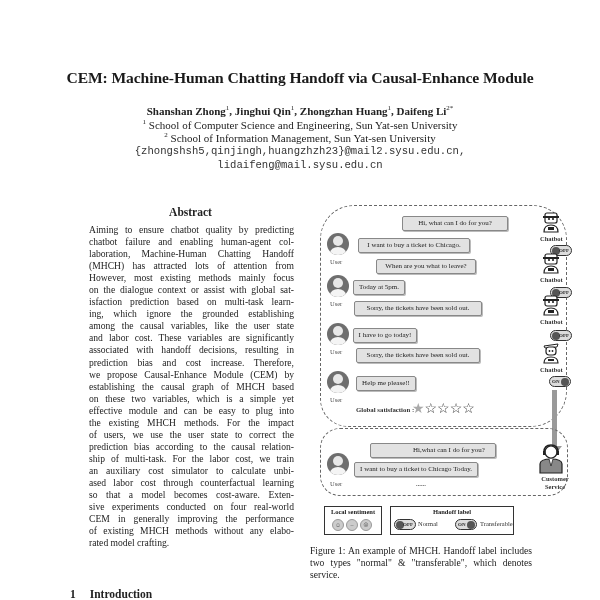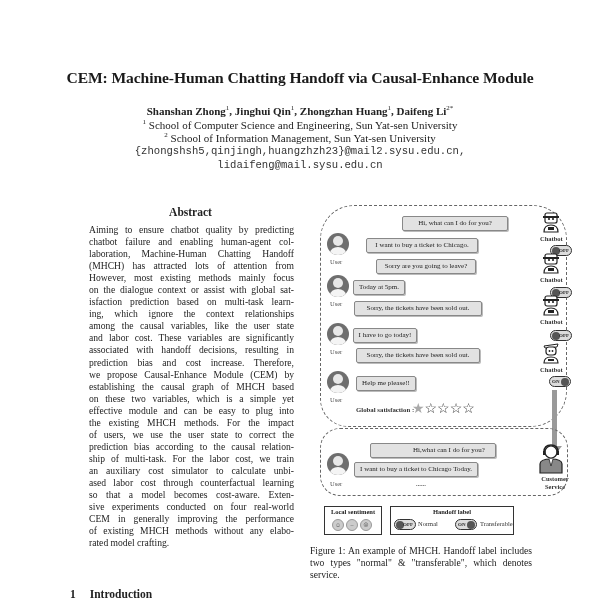--- a/index.html
+++ b/index.html
@@ -65,21 +65,21 @@
 
 <div class="abs-title">Abstract</div>
 <div class="abs-body">
   <span class="ln">Aiming to ensure chatbot quality by predicting</span>
   <span class="ln">chatbot failure and enabling human-agent col-</span>
   <span class="ln">laboration, Machine-Human Chatting Handoff</span>
   <span class="ln">(MHCH) has attracted lots of attention from</span>
   <span class="ln">However, most existing methods mainly focus</span>
   <span class="ln">on the dialogue context or assist with global sat-</span>
   <span class="ln">isfaction prediction based on multi-task learn-</span>
-  <span class="ln">ing, which ignore the context relationships</span>
+  <span class="ln">ing, which ignore the grounded establishing</span>
   <span class="ln">among the causal variables, like the user state</span>
   <span class="ln">and labor cost. These variables are significantly</span>
   <span class="ln">associated with handoff decisions, resulting in</span>
   <span class="ln">prediction bias and cost increase.  Therefore,</span>
   <span class="ln">we propose Causal-Enhance Module (CEM) by</span>
   <span class="ln">establishing the causal graph of MHCH based</span>
   <span class="ln">on these two variables, which is a simple yet</span>
   <span class="ln">effective module and can be easy to plug into</span>
   <span class="ln">the existing MHCH methods. For the impact</span>
   <span class="ln">of users, we use the user state to correct the</span>
@@ -110,36 +110,36 @@
     <rect x="7" y="16" width="6" height="3" fill="#222"></rect>
   </svg>
   <div class="botlbl" style="left:228px; top:35px;">Chatbot</div>
   <div class="bubble" style="left:74px; top:16px; width:104px;margin-left:16px;">Hi, what can I do for you?</div>
 
   <div class="avatar" style="left:15px; top:33px;">
       <div class="face"></div>
       <div class="body"></div>
     </div>
   <div class="lbl" style="left:18px; top:58px;">User</div>
-  <div class="bubble" style="left:54px; top:38px; width:110px;">I want to buy a ticket to Chicago.</div>
+  <div class="bubble" style="left:46px; top:38px; width:110px;">I want to buy a ticket to Chicago.</div>
   <div class="toggle off" style="left:238px; top:45px;">
       <span class="knob"></span>
       <span class="t">OFF</span>
     </div>
 
   <svg class="bot" style="left:229px; top:52px;" viewBox="0 0 20 22">
     <rect x="4" y="2" width="12" height="10" rx="2" fill="#fff" stroke="#222" stroke-width="1.2"></rect>
     <rect x="2" y="5" width="16" height="2" fill="#222"></rect>
     <circle cx="8" cy="8" r="1.1" fill="#222"></circle>
       <circle cx="12" cy="8" r="1.1" fill="#222"></circle>
     <path d="M3 21 Q3 14 10 14 Q17 14 17 21 Z" fill="#fff" stroke="#222" stroke-width="1.2"></path>
     <rect x="7" y="16" width="6" height="3" fill="#222"></rect>
   </svg>
   <div class="botlbl" style="left:228px; top:76px;">Chatbot</div>
-  <div class="bubble" style="left:64px; top:59px; width:98px;">Sorry are you going to leave?</div>
+  <div class="bubble" style="left:64px; top:59px; width:98px;">When are you what to leave?</div>
 
   <div class="avatar" style="left:15px; top:75px;">
       <div class="face"></div>
       <div class="body"></div>
     </div>
   <div class="lbl" style="left:18px; top:100px;">User</div>
   <div class="bubble" style="left:41px; top:80px; width:50px;">Today at 5pm.</div>
   <div class="toggle off" style="left:238px; top:87px;">
       <span class="knob"></span>
       <span class="t">OFF</span>

